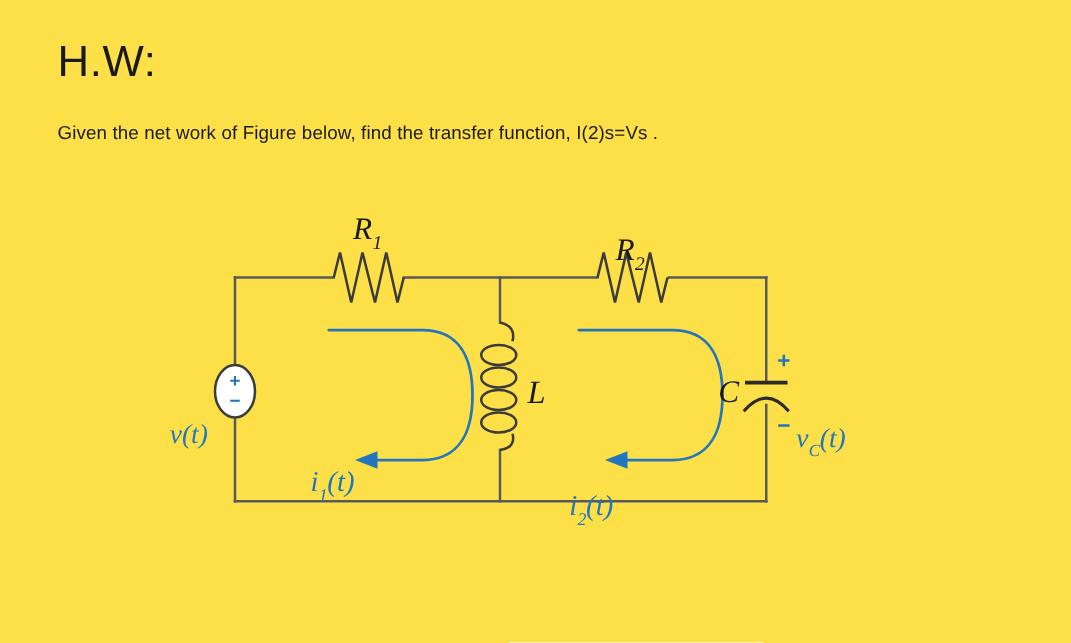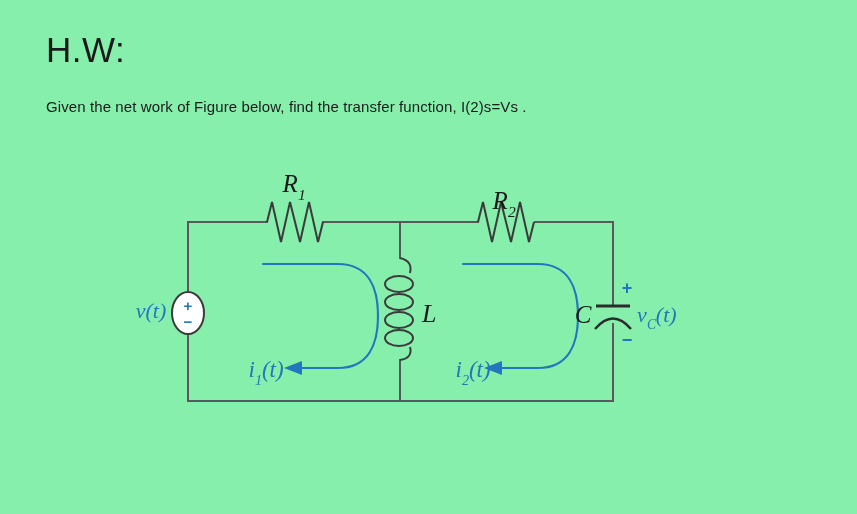--- a/index.html
+++ b/index.html
@@ -5,21 +5,21 @@
   :root{
     --blue:#2176bd;
     --wire:#58595b;
     --elem:#3b3b3c;
     --ink:#1a1a1a;
   }
   html,body{margin:0;padding:0;background:#ffffff;}
   .page{
     position:relative;
     width:857px;height:514px;
-    background:#86efac;
+    background:#fde047;
     font-family:"Liberation Sans",sans-serif;
     color:var(--ink);
     overflow:hidden;
   }
   .hw-title{
     position:absolute;left:46px;top:30px;
     font-size:35px;font-weight:500;letter-spacing:0.5px;
   }
   .hw-body{
     position:absolute;left:46px;top:98px;
@@ -30,21 +30,21 @@
   .lbl{
     position:absolute;
     font-family:"Liberation Serif",serif;
     font-style:italic;
     color:var(--ink);
     transform:translate(-50%,-50%);
     white-space:nowrap;
     line-height:1;
   }
   .lbl sub{font-size:0.62em;font-style:italic;position:relative;top:0.15em;left:0.02em;}
-  .blue{color:var(--blue);}
+  .blue{color:var(--blue);margin-top:36px;}
   .sz25{font-size:25px;}
   .sz26{font-size:26px;}
   .sz23{font-size:23px;}
   .sz22{font-size:22px;}
   .sign{
     position:absolute;
     font-family:"Liberation Sans",sans-serif;
     font-style:normal;font-weight:700;
     color:var(--blue);
     transform:translate(-50%,-50%);
@@ -117,17 +117,17 @@
   <div class="lbl sz22 blue" style="left:151px;top:311px;"><span>v</span><span>(t)</span></div>
 
   <div class="sign" style="left:188px;top:305px;font-size:15px;"><span>+</span></div>
   <div class="sign" style="left:188px;top:321px;font-size:15px;"><span>−</span></div>
 
   <div class="sign" style="left:627px;top:288px;font-size:18px;"><span>+</span></div>
   <div class="sign" style="left:627px;top:340px;font-size:18px;"><span>−</span></div>
 
   <div class="lbl sz22 blue left-anchor" style="left:637px;top:317px;text-align:right;"><span>v</span><sub>C</sub><span>(t)</span></div>
 
-  <div class="lbl sz23 blue" style="left:266px;top:371px;"><span>i</span><sub>1</sub><span>(t)</span></div>
+  <div class="lbl sz23 blue" style="left:266px;top:352px;"><span>i</span><sub>1</sub><span>(t)</span></div>
 
   <div class="lbl sz23 blue" style="left:473px;top:371px;"><span>i</span><sub>2</sub><span>(t)</span></div>
 
 </div>
 
 </body></html>

